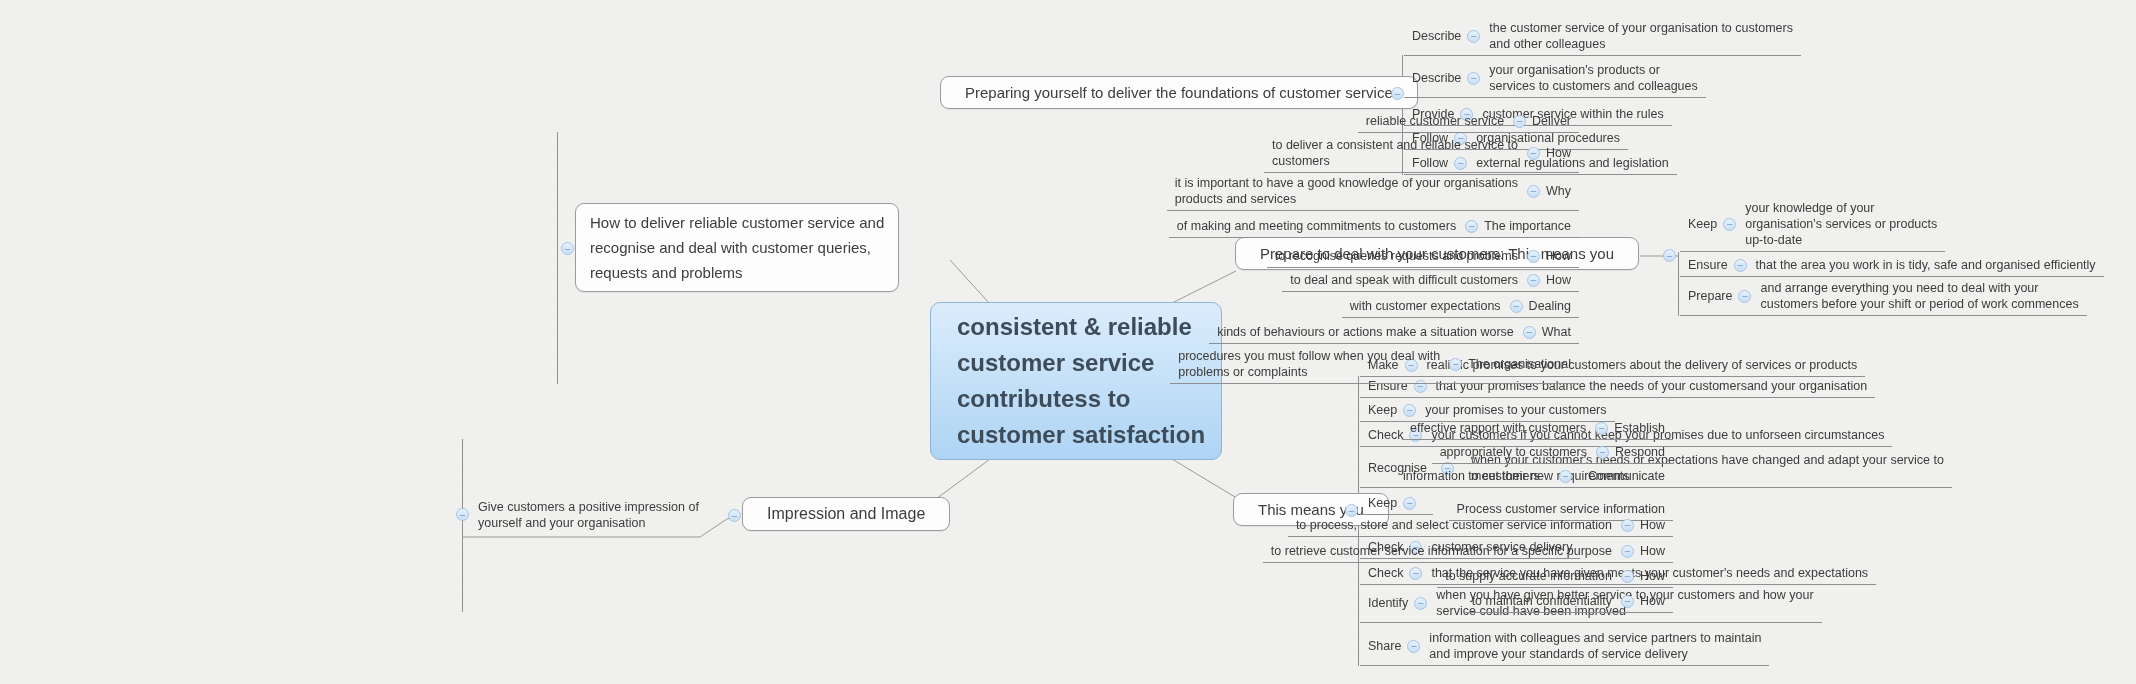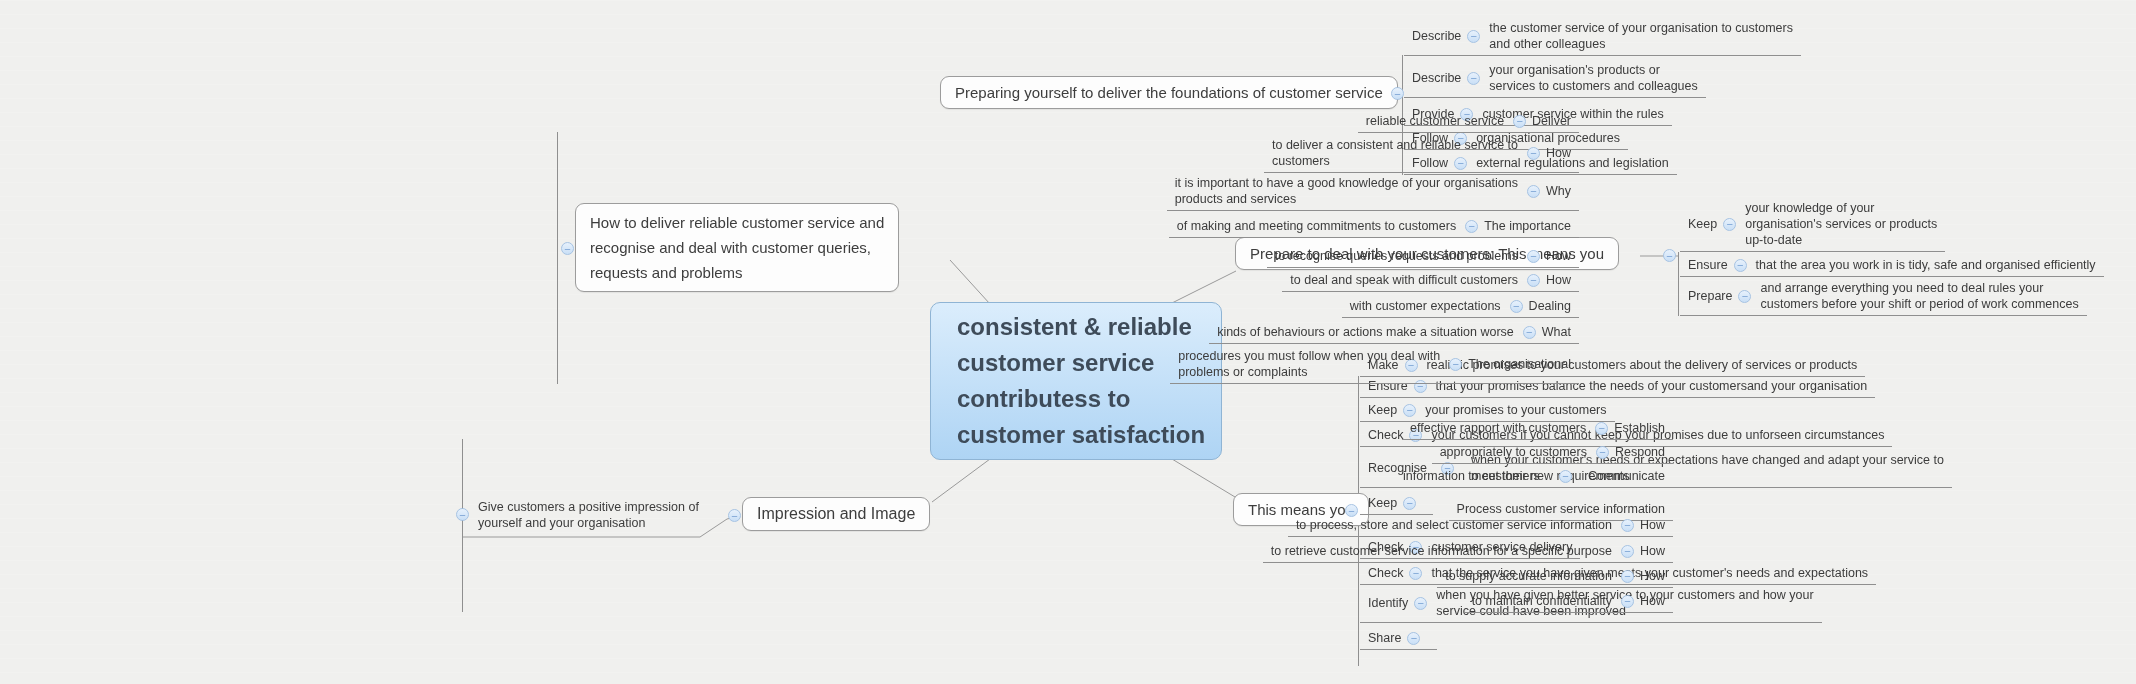--- a/index.html
+++ b/index.html
@@ -3,21 +3,21 @@
 <meta charset="utf-8">
 <style>
   html,body{margin:0;padding:0;background:#f0f0ee;font-family:"Liberation Sans",sans-serif;}
   #canvas{position:relative;width:2136px;height:684px;background:#f0f0ee;overflow:hidden;
           background-image:linear-gradient(#f2f2f0 1px, transparent 1px);background-size:100% 14px;}
   svg.overlay{position:absolute;left:0;top:0;width:2136px;height:684px;pointer-events:none;}
 
   
   .mainbox{position:absolute;background:#fdfdfd;border:1px solid #9c9c9c;border-radius:9px;
            color:#3d3d3d;font-size:15px;display:flex;align-items:center;
-           padding:7px 14px;white-space:nowrap;box-shadow:0 1px 1px rgba(0,0,0,0.06);}
+           padding:7px 24px;white-space:nowrap;box-shadow:0 1px 1px rgba(0,0,0,0.06);}
   .mainbox.multi{white-space:pre-line;line-height:25px;padding:6px 14px;}
 
   #box-preparing{left:940px;top:76px;}
   #box-prepare-deal{left:1235px;top:237px;}
   #box-tmy{left:1233px;top:493px;}
   #box-how{left:575px;top:203px;}
   #box-impression{left:742px;top:497px;font-size:16px;}
 
   
   #central{position:absolute;left:930px;top:302px;width:292px;height:158px;box-sizing:border-box;
@@ -137,21 +137,21 @@
 up-to-date</span>
     </div>
     <div class="row right" style="top: 255px; left: 1680px;">
       <span class="verb">Ensure</span>
       <span class="ci">−</span>
       <span class="desc">that the area you work in is tidy, safe and organised efficiently</span>
     </div>
     <div class="row right" style="top: 278px; left: 1680px;">
       <span class="verb">Prepare</span>
       <span class="ci">−</span>
-      <span class="desc">and arrange everything you need to deal rules your
+      <span class="desc">and arrange everything you need to deal with your
 customers before your shift or period of work commences</span>
     </div>
     <div class="row right" style="top: 355px; left: 1360px;">
       <span class="verb">Make</span>
       <span class="ci">−</span>
       <span class="desc">realistic  promises to your customers about the delivery of services or products</span>
     </div>
     <div class="row right" style="top: 376px; left: 1360px;">
       <span class="verb">Ensure</span>
       <span class="ci">−</span>
@@ -189,20 +189,22 @@
     </div>
     <div class="row right" style="top: 585px; left: 1360px;">
       <span class="verb">Identify</span>
       <span class="ci">−</span>
       <span class="desc">when you have given better service to your customers and how your
 service could have been improved</span>
     </div>
     <div class="row right" style="top: 628px; left: 1360px;">
       <span class="verb">Share</span>
       <span class="ci">−</span>
+      <span class="desc">information with colleagues and service partners to maintain
+and improve your standards of service delivery</span>
     </div>
     <div class="row left" style="top: 111px; right: 557px;">
       <span class="desc">reliable customer service</span>
       <span class="ci">−</span>
       <span class="verb">Deliver</span>
     </div>
     <div class="row left" style="top: 135px; right: 557px;">
       <span class="desc">to deliver a consistent and reliable service to
 customers</span>
       <span class="ci">−</span>

